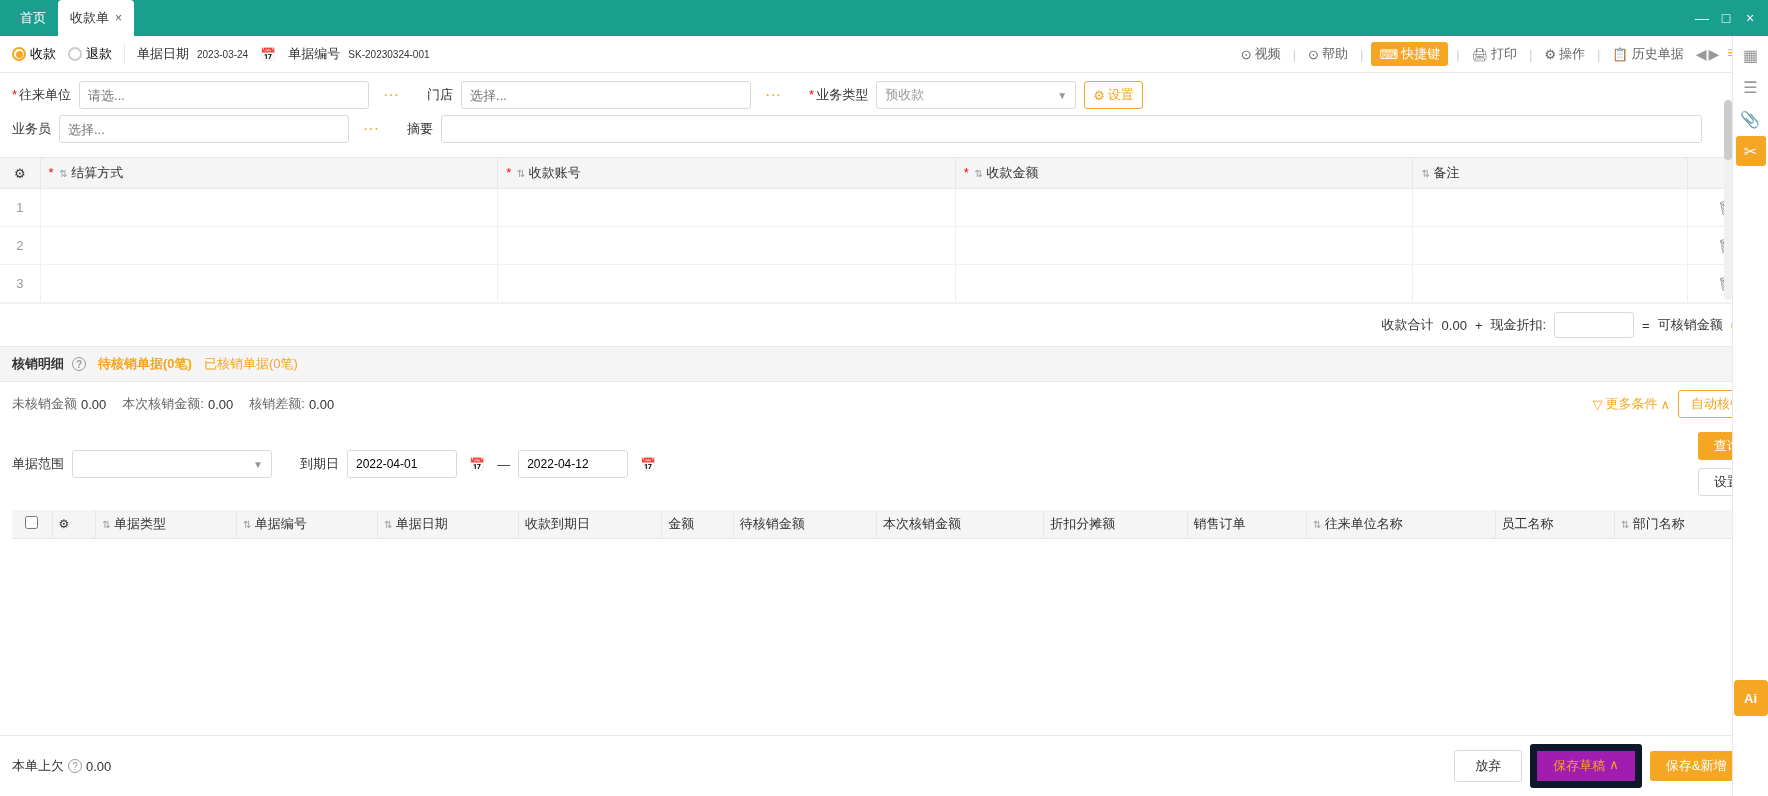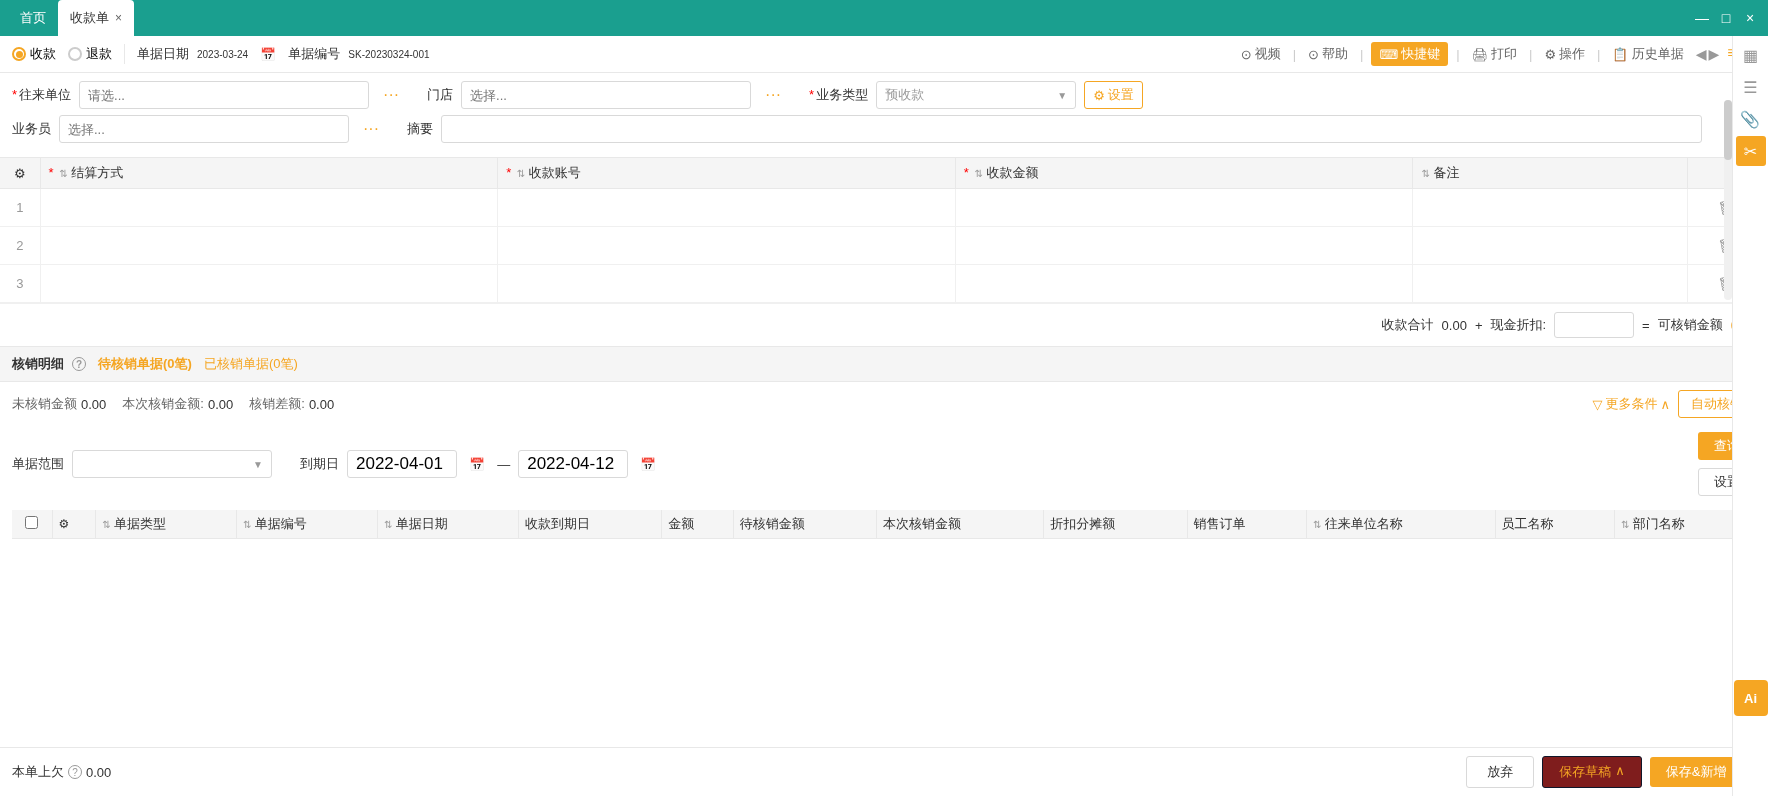--- a/index.html
+++ b/index.html
@@ -312,21 +312,21 @@
       min-width: 200px;
       display: flex; align-items: center; justify-content: space-between;
       cursor: pointer; background: #fff;
     }
     .date-input {
       border: 1px solid #d9d9d9;
       border-radius: 3px;
       padding: 3px 8px;
       height: 28px;
       width: 110px;
-      font-size: 17px;
+      font-size: 12px;
     }
     .cal-icon { color: #999; cursor: pointer; margin: 0 4px; }
     .query-btn {
       background: #f5a623;
       color: #fff;
       border: none;
       border-radius: 3px;
       padding: 4px 16px;
       cursor: pointer;
       font-size: 13px;
@@ -366,22 +366,22 @@
     .btn-abandon {
       background: #fff;
       border: 1px solid #d9d9d9;
       border-radius: 3px;
       padding: 6px 20px;
       cursor: pointer;
       font-size: 13px;
       color: #333;
     }
     .btn-save-draft {
-      background: #7f1d1d;
-      border: 1px solid #0f172a;
+      background: #a21caf;
+      border: 7px solid #0f172a;
       border-radius: 3px;
       padding: 6px 16px;
       cursor: pointer;
       font-size: 13px;
       color: #f5a623;
       display: flex; align-items: flex-start; gap: 4px;
     }
     .btn-save-new {
       background: #f5a623;
       border: none;

